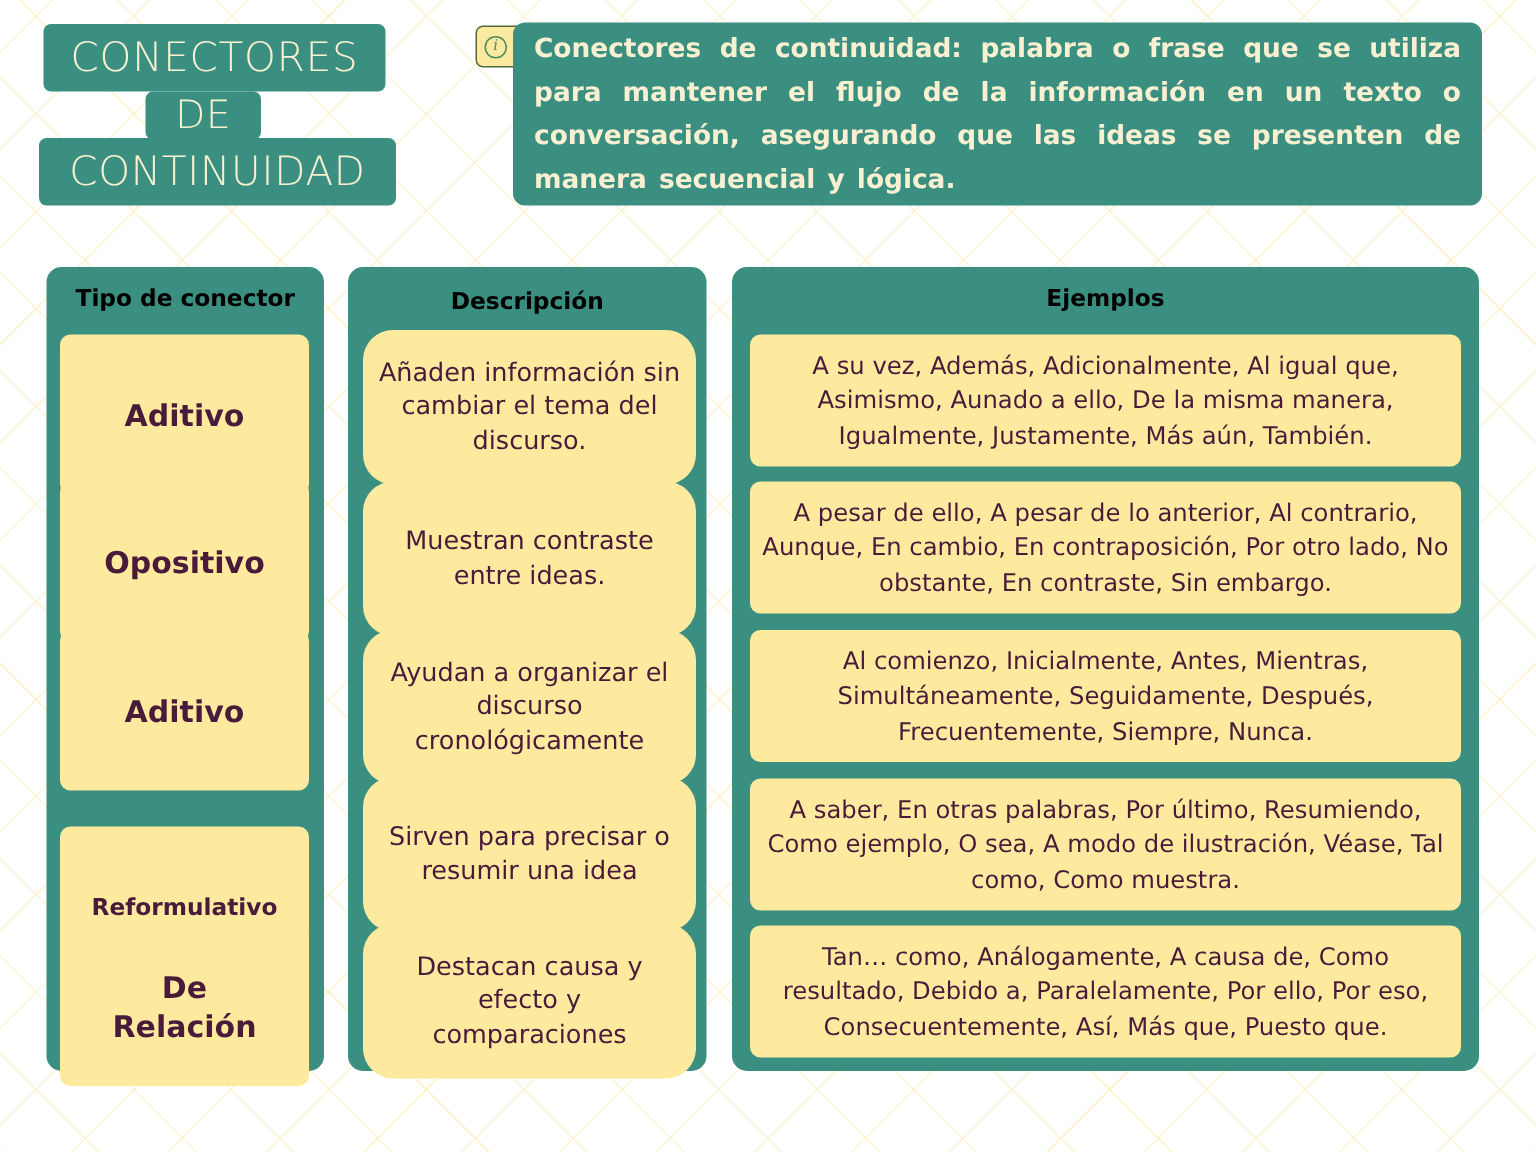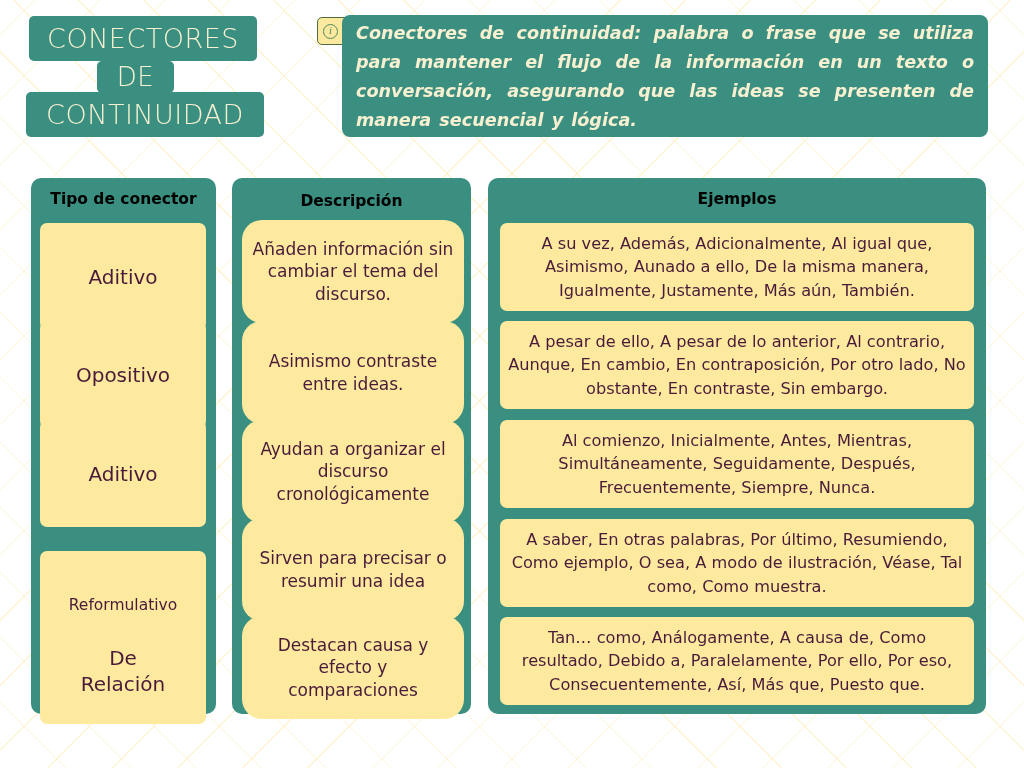--- a/index.html
+++ b/index.html
@@ -37,40 +37,39 @@
     width: 15px; height: 15px; border: 1px solid #4f8a5a; border-radius: 50%;
     color: #4f8a5a; font-size: 10px; font-style: italic; font-family: "DejaVu Serif", serif;
     display: flex; align-items: center; justify-content: center; line-height: 1;
   }
   .definition {
     position: absolute; left: 342px; top: 15px; width: 646px; height: 122px;
     background: #3a8f80; border-radius: 8px;
     color: #f8f0d0; font-weight: bold; font-size: 17.6px; line-height: 29px;
     padding: 4px 14px 0 14px; text-align: justify; text-align-last: left;
     word-spacing: 2px;
-    font-style: italic;
   }
 
   .col {
     position: absolute; top: 178px; height: 536px;
     background: #3a8f80; border-radius: 10px;
   }
   #col1 { left: 31px; width: 185px; }
   #col2 { left: 232px; width: 239px; }
   #col3 { left: 488px; width: 498px; }
   .col-head {
     position: absolute; left: 0; right: 0; top: 12px; text-align: center;
     color: #000000; font-weight: bold; font-size: 15.5px;
   }
   .cell {
     position: absolute; background: #fdea9e; border-radius: 7px;
     display: flex; align-items: center; justify-content: center; text-align: center;
     color: #4a1a3a;
   }
-  #col1 .cell { left: 9px; width: 166px; height: 107px; font-weight: normal; font-size: 20px; line-height: 26px; }
+  #col1 .cell { left: 9px; width: 166px; height: 107px; font-weight: bold; font-size: 20px; line-height: 26px; }
   #col2 .cell { left: 10px; width: 222px; height: 103px; font-size: 17px; line-height: 22.5px; padding: 0 6px; border-radius: 20px; }
   #col3 .cell { left: 12px; width: 474px; height: 88px; font-size: 16.2px; line-height: 23.5px; padding: 0 6px; }
   .small-bold { font-size: 15.5px !important; margin-top: 33px; }
 </style>
 </head>
 <body>
 
 <div class="title-chip" id="t1">CONECTORES</div>
 <div class="title-chip" id="t2">DE</div>
 <div class="title-chip" id="t3">CONTINUIDAD</div>
@@ -85,21 +84,21 @@
   <div class="cell" style="top:45px">Aditivo</div>
   <div class="cell" style="top:143px">Opositivo</div>
   <div class="cell" style="top:242px">Aditivo</div>
   <div class="cell small-bold" style="top:340px">Reformulativo</div>
   <div class="cell" style="top:439px; padding:16px 30px">De Relación</div>
 </div>
 
 <div class="col" id="col2">
   <div class="col-head" style="top:14px">Descripción</div>
   <div class="cell" style="top:42px">Añaden información sin cambiar el tema del discurso.</div>
-  <div class="cell" style="top:143px">Asimismo contraste entre ideas.</div>
+  <div class="cell" style="top:143px">Muestran contraste entre ideas.</div>
   <div class="cell" style="top:242px; padding:0 14px">Ayudan a organizar el discurso cronológicamente</div>
   <div class="cell" style="top:340px">Sirven para precisar o resumir una idea</div>
   <div class="cell" style="top:438px; padding:0 20px">Destacan causa y efecto y comparaciones</div>
 </div>
 
 <div class="col" id="col3">
   <div class="col-head">Ejemplos</div>
   <div class="cell" style="top:45px">A su vez, Además, Adicionalmente, Al igual que, Asimismo, Aunado a ello, De la misma manera, Igualmente, Justamente, Más aún, También.</div>
   <div class="cell" style="top:143px">A pesar de ello, A pesar de lo anterior, Al contrario, Aunque, En cambio, En contraposición, Por otro lado, No obstante, En contraste, Sin embargo.</div>
   <div class="cell" style="top:242px">Al comienzo, Inicialmente, Antes, Mientras, Simultáneamente, Seguidamente, Después, Frecuentemente,  Siempre, Nunca.</div>

